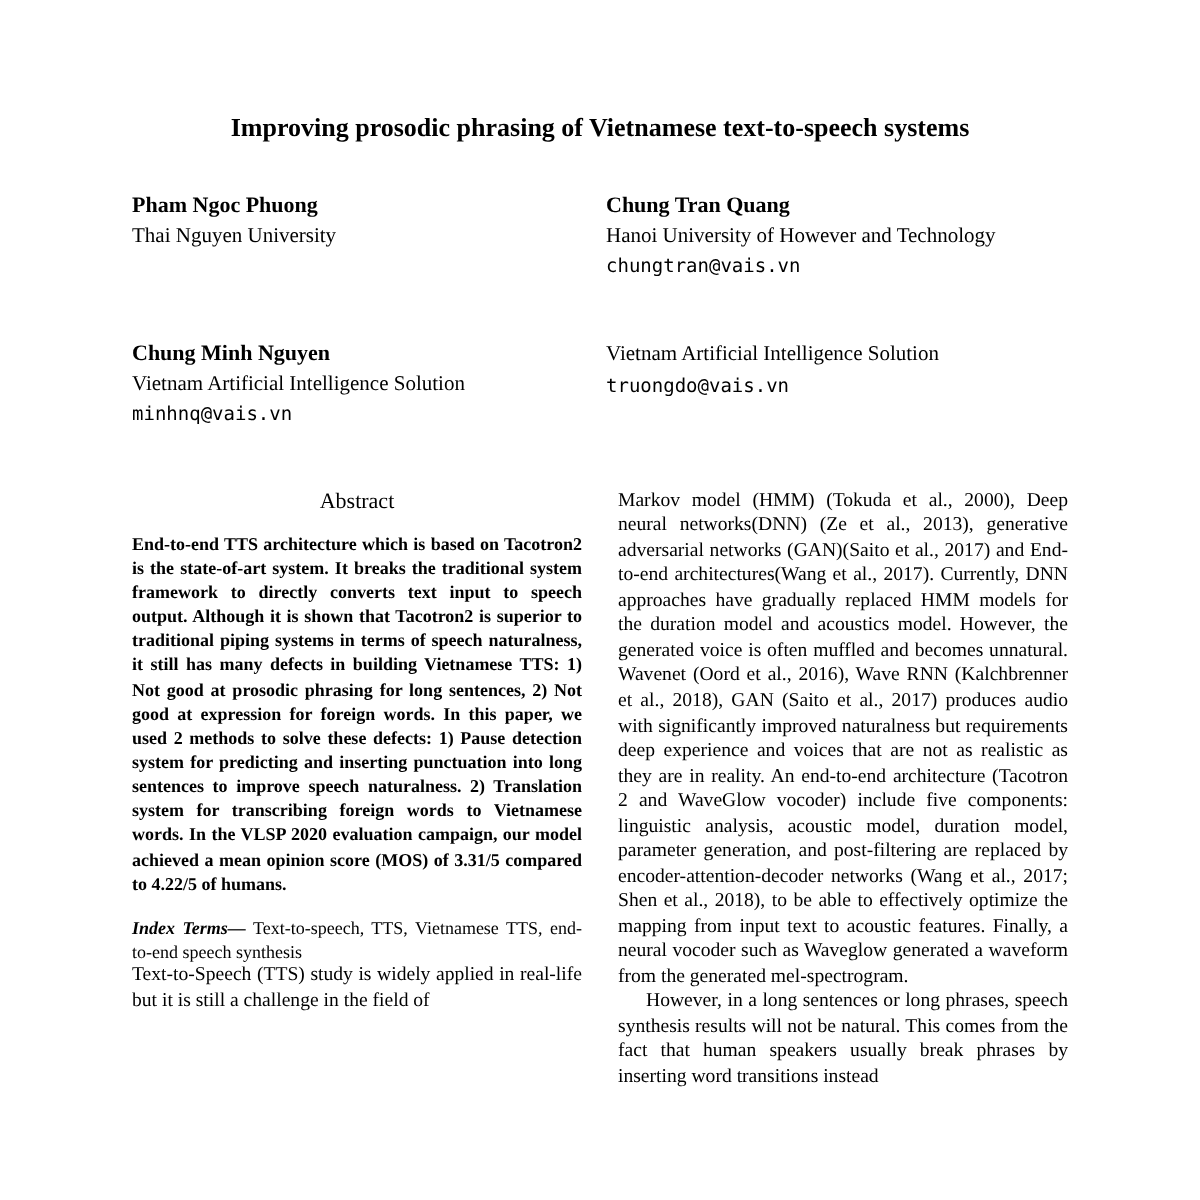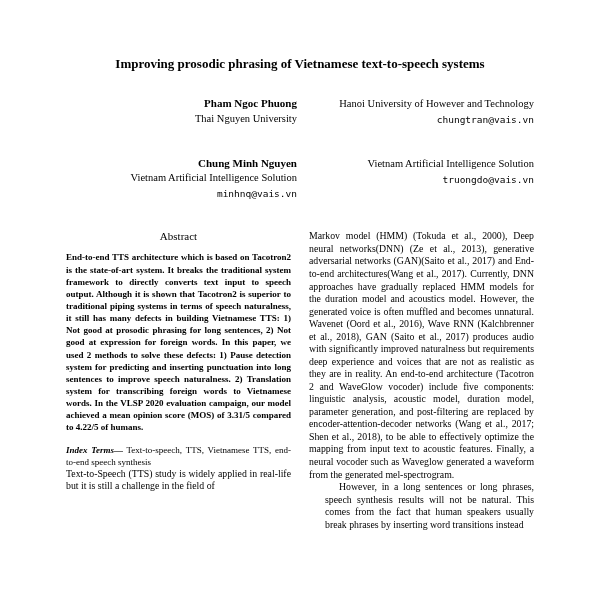--- a/index.html
+++ b/index.html
@@ -21,21 +21,21 @@
     font-weight: bold;
     font-size: 13px;
     line-height: 1.25;
     margin-bottom: 24px;
   }
   .authors {
     display: grid;
     grid-template-columns: 1fr 1fr;
     column-gap: 6px;
     row-gap: 30px;
-    text-align: right;
+    text-align: left;
     margin-bottom: 30px;
   }
   .author-name {
     font-weight: bold;
     font-size: 11px;
     line-height: 1.3;
   }
   .author-affil {
     font-size: 10.5px;
     line-height: 1.3;
@@ -88,36 +88,36 @@
     display: inline-block;
     margin-right: 12px;
   }
   .body-text {
     font-size: 9.8px;
     line-height: 1.28;
     text-align: justify;
   }
   .body-text p.indent {
     text-indent: 14px;
-    margin-left: 16px;
   }
 </style>
 </head>
 <body>
 
 <div class="page">
 
   <h1 class="paper-title">Improving prosodic phrasing of Vietnamese text-to-speech systems</h1>
 
   <div class="authors">
     <div class="author">
       <div class="author-name">Pham Ngoc Phuong</div>
       <div class="author-affil">Thai Nguyen University</div>
     </div>
     <div class="author">
+      <div class="author-name">Chung Tran Quang</div>
       <div class="author-affil">Hanoi University of However and Technology</div>
       <div class="author-email">chungtran@vais.vn</div>
     </div>
     <div class="author">
       <div class="author-name">Chung Minh Nguyen</div>
       <div class="author-affil">Vietnam Artificial Intelligence Solution</div>
       <div class="author-email">minhnq@vais.vn</div>
     </div>
     <div class="author">
       <div class="author-affil">Vietnam Artificial Intelligence Solution</div>

